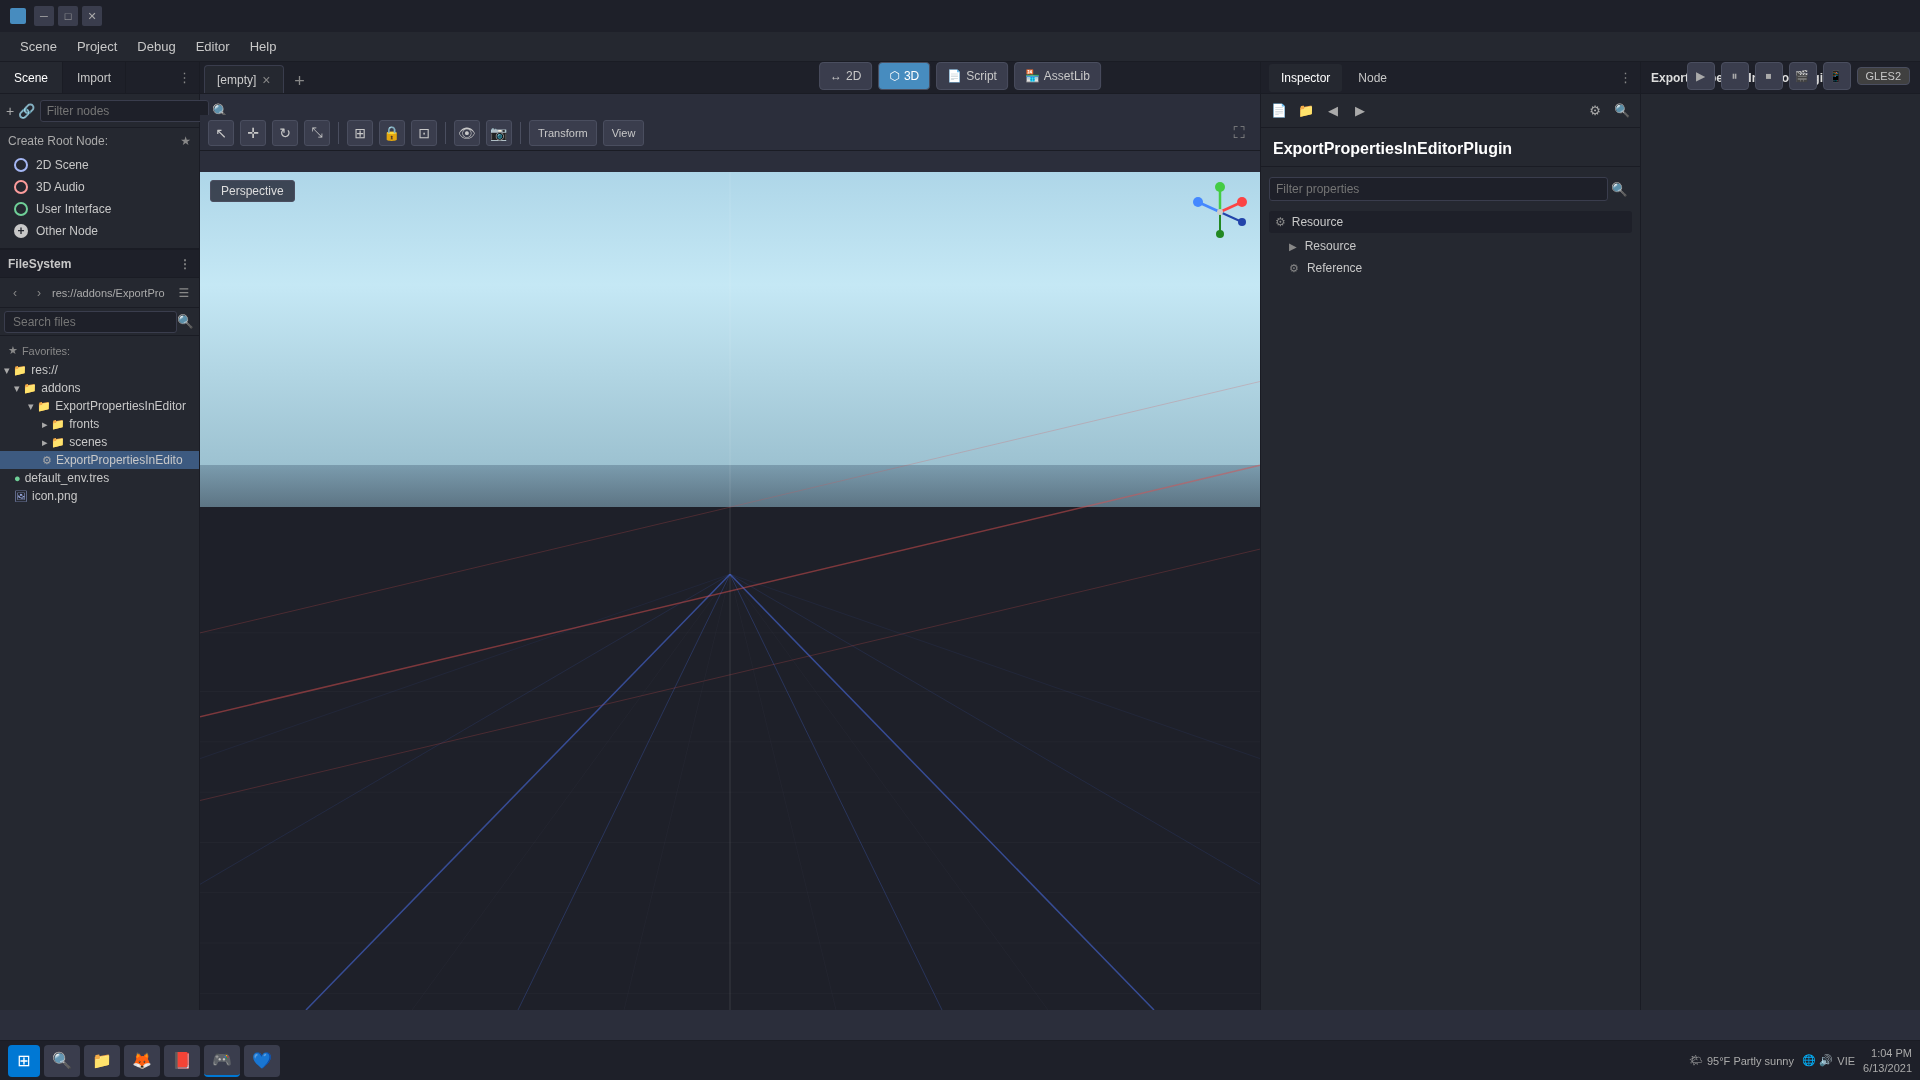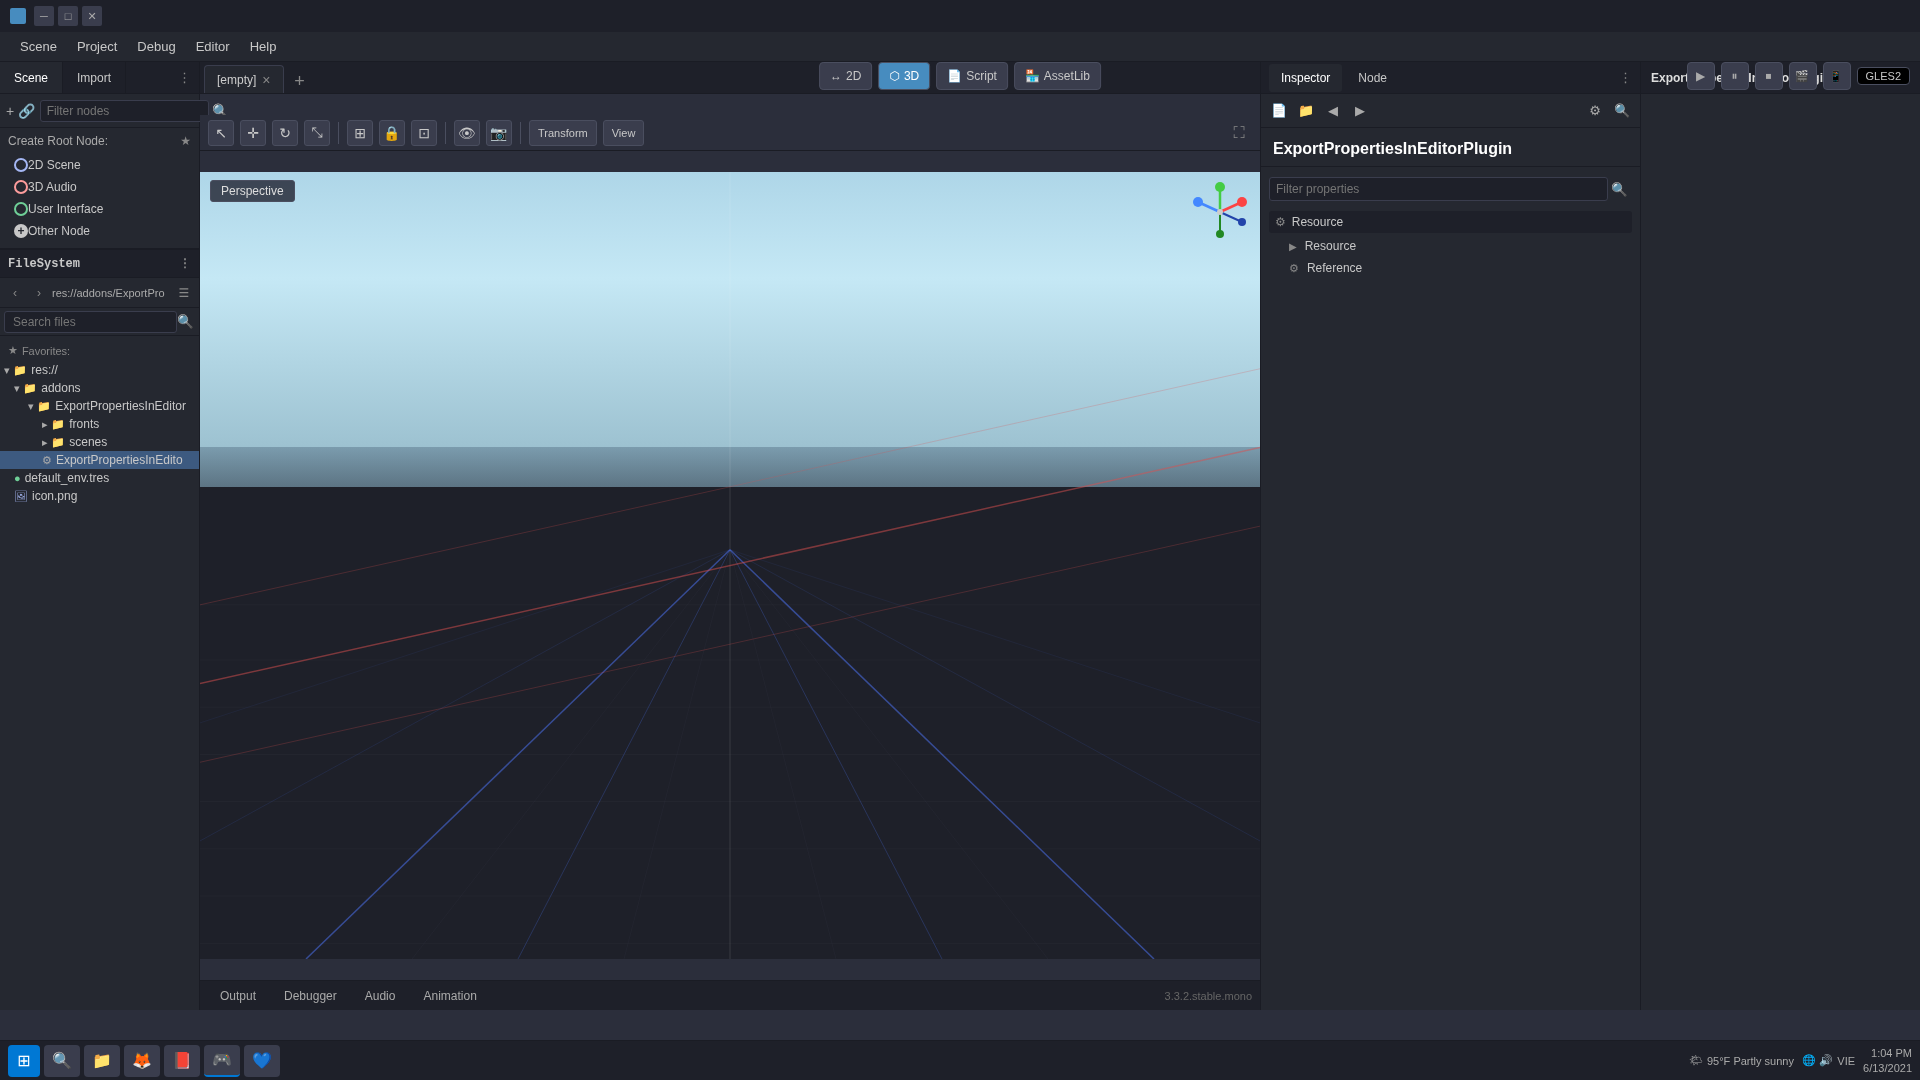--- a/index.html
+++ b/index.html
@@ -62,21 +62,21 @@
       background: #3a3d4d;
       border: 1px solid #4a4e5f;
       border-radius: 4px;
       color: #c8c8c8;
       font-size: 12px;
       cursor: pointer;
       display: flex; align-items: center; gap: 4px;
     }
     .toolbar-btn.active { background: #478cbf; color: white; }
     .gles-badge {
-      background: #000000;
+      background: #404040;
       border: 1px solid #4a4e5f;
       border-radius: 4px;
       padding: 2px 8px;
       font-size: 11px;
     }
 
     
     #main-layout {
       display: flex;
       height: calc(1080px - 32px - 30px - 40px - 30px);
@@ -158,20 +158,21 @@
       display: flex;
       align-items: center;
       justify-content: space-between;
       margin-bottom: 6px;
       font-size: 12px;
       color: #aaa;
     }
     .root-node-option {
       display: flex;
       align-items: center;
+      gap: 8px;
       padding: 4px 6px;
       cursor: pointer;
       border-radius: 3px;
       font-size: 12px;
     }
     .node-icon-circle {
       width: 14px; height: 14px;
       border-radius: 50%;
       border: 2px solid;
       flex-shrink: 0;
@@ -198,21 +199,20 @@
     }
     #filesystem-header {
       height: 28px;
       background: #1e2029;
       display: flex;
       align-items: center;
       padding: 0 8px;
       font-size: 12px;
       border-bottom: 1px solid #1a1c24;
       font-weight: bold;
-      font-family: Liberation Mono, monospace;
     }
     .fs-more { margin-left: auto; cursor: pointer; color: #888; }
     #filesystem-nav {
       height: 30px;
       display: flex;
       align-items: center;
       padding: 0 4px;
       gap: 2px;
       background: #252830;
       border-bottom: 1px solid #1a1c24;
@@ -881,27 +881,20 @@
           <circle cx="52" cy="40" r="4" fill="#2244aa"></circle>
 
           <line x1="30" y1="30" x2="30" y2="52" stroke="#228822" stroke-width="2"></line>
           <circle cx="30" cy="52" r="4" fill="#228822"></circle>
 
           <circle cx="30" cy="30" r="3" fill="#cccccc"></circle>
         </svg>
       </div>
     </div>
 
-    <div id="bottom-tabs">
-      <div class="bottom-tab">Output</div>
-      <div class="bottom-tab">Debugger</div>
-      <div class="bottom-tab">Audio</div>
-      <div class="bottom-tab">Animation</div>
-      <div class="bottom-version">3.3.2.stable.mono</div>
-    </div>
   </div>
 
   <div id="right-panel">
 
     <div id="inspector-header">
       <div class="inspector-tab active">Inspector</div>
       <div class="inspector-tab">Node</div>
       <div class="inspector-more">⋮</div>
     </div>
 

